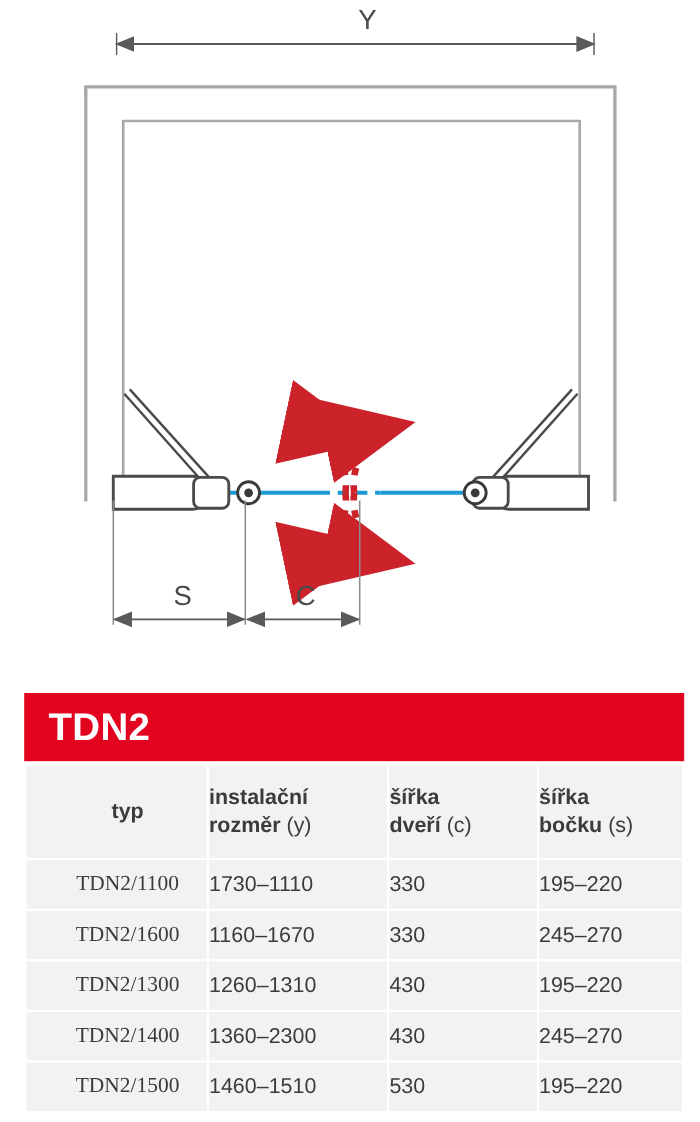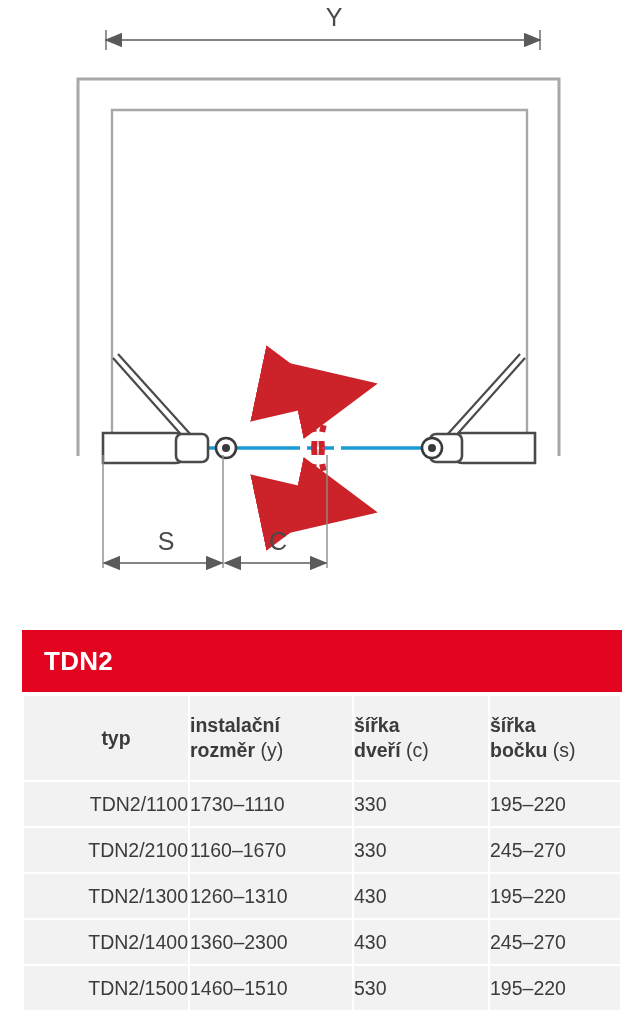--- a/index.html
+++ b/index.html
@@ -20,21 +20,21 @@
   }
   .banner{
     background:var(--brand,#e30520);
     height:62px;
     display:flex;align-items:center;
     padding-left:22px;
     box-sizing:border-box;
   }
   .banner-title{
     color:#ffffff;
-    font-size:26px;
+    font-size:35px;
     font-weight:bold;
     letter-spacing:0.3px;
     line-height:1;
   }
   table{
     border-collapse:separate;
     border-spacing:2px;
     width:592px;
     margin-top:2px;
     table-layout:fixed;
@@ -55,22 +55,23 @@
     line-height:1.28;
   }
   thead th .lt{font-weight:normal;}
   thead th.typ{
     text-align:center;
     padding-left:20px;
     font-weight:bold;
   }
   tbody td{height:44px;}
   tbody td.typ{
-    text-align:right;
+    text-align:center;
     padding-left:20px;
+    font-family:Liberation Serif, serif;
   }
   .c0{width:164px;}
   .c1{width:162px;}
   .c2{width:134px;}
   .c3{width:130px;}
 </style>
 </head>
 <body>
 
 <svg id="diagram" viewBox="0 0 636 600">
@@ -187,21 +188,21 @@
         </tr>
       </thead>
       <tbody>
         <tr>
           <td class="typ">TDN2/1100</td>
           <td>1730–1110</td>
           <td>330</td>
           <td>195–220</td>
         </tr>
         <tr>
-          <td class="typ">TDN2/2100</td>
+          <td class="typ">TDN2/1600</td>
           <td>1160–1670</td>
           <td>330</td>
           <td>245–270</td>
         </tr>
         <tr>
           <td class="typ">TDN2/1300</td>
           <td>1260–1310</td>
           <td>430</td>
           <td>195–220</td>
         </tr>

